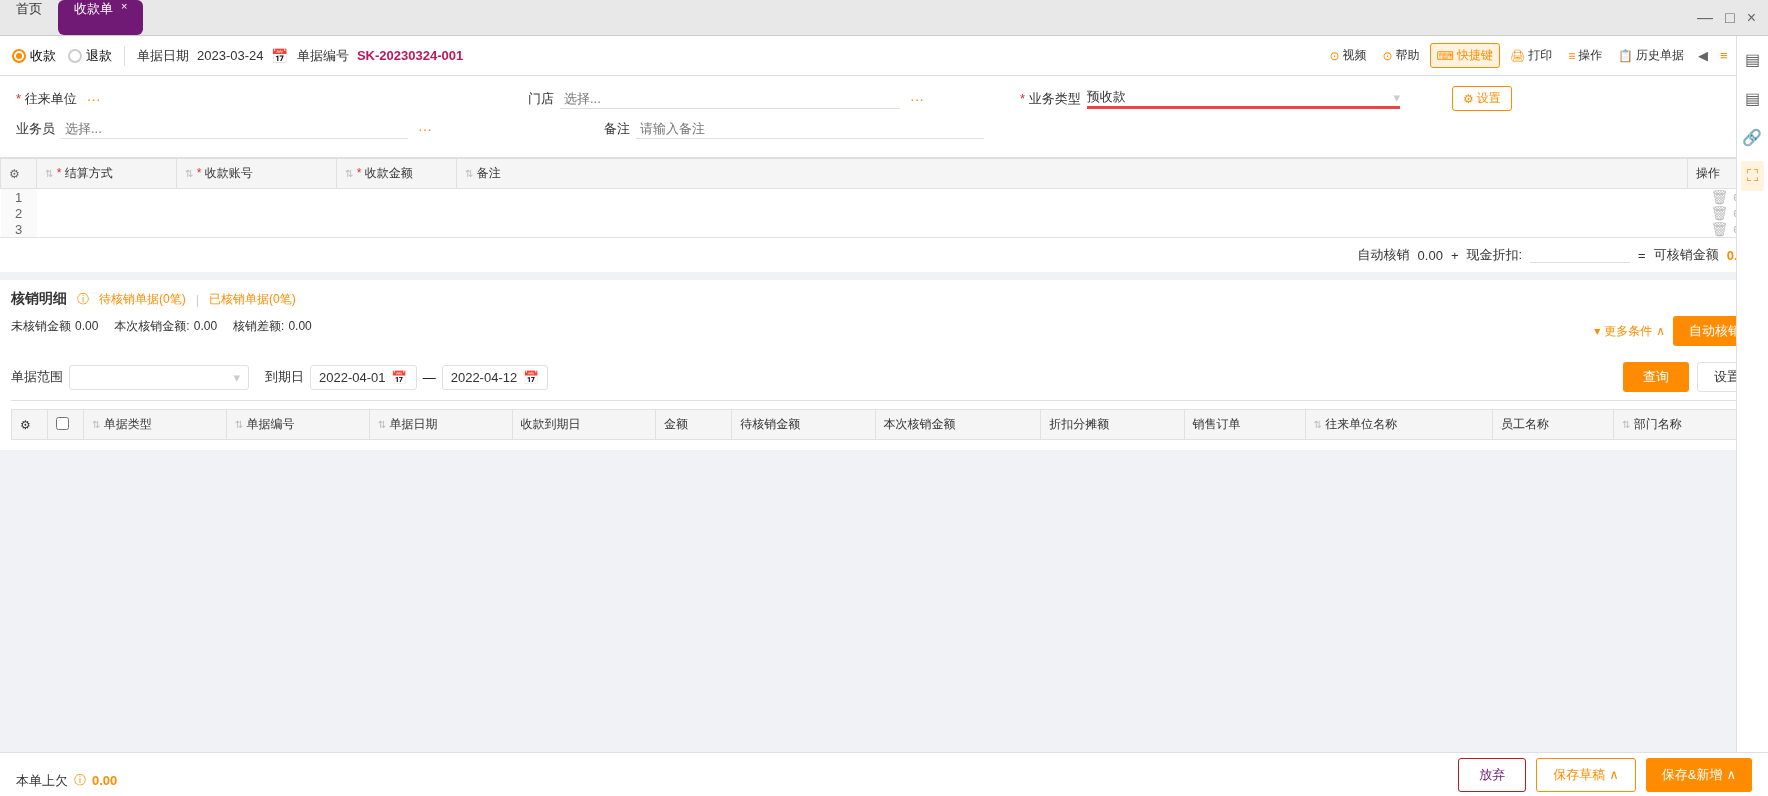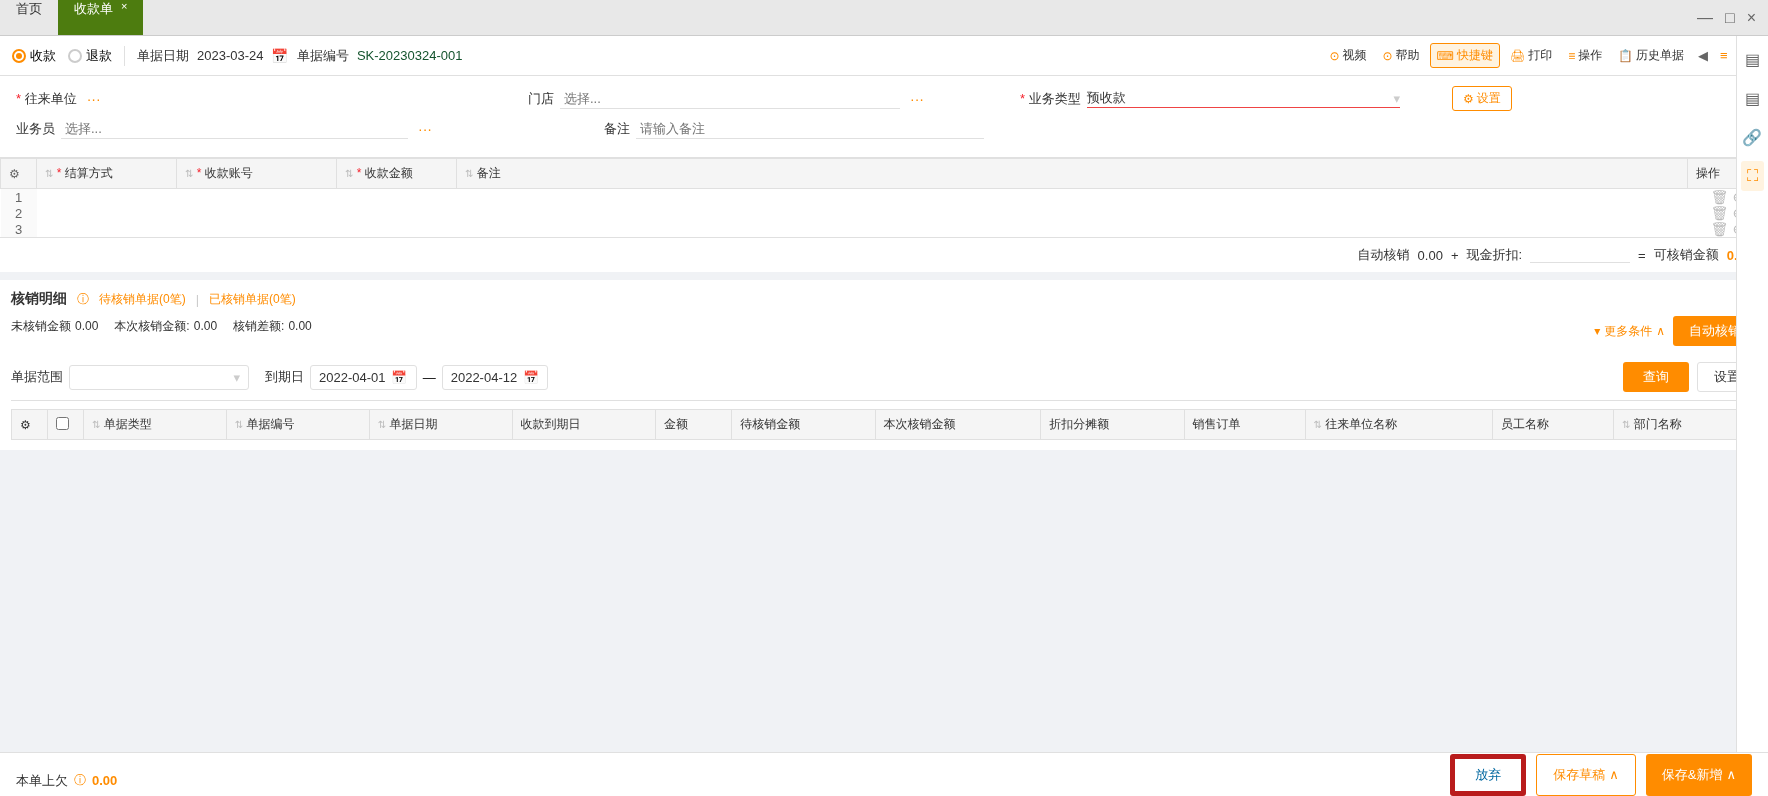--- a/index.html
+++ b/index.html
@@ -6,59 +6,59 @@
     body { font-family: 'Microsoft YaHei', Arial, sans-serif; font-size: 13px; background: #f0f2f5; overflow: hidden; width: 1768px; height: 796px; }
 
     
     .tab-bar {
       display: flex; align-items: center; background: #e8e8e8; height: 36px; border-bottom: 1px solid #ccc;
     }
     .tab-item {
       display: flex; padding: 0 16px; height: 100%; cursor: pointer; font-size: 13px; color: #333;
     }
     .tab-item.home { background: #e8e8e8; }
-    .tab-item.active { background: #4d7c0f; color: #fff; }
+    .tab-item.active { background: #701a75; color: #fff; border-radius: 6px; }
     .tab-close { margin-left: 8px; font-size: 11px; cursor: pointer; }
     .window-controls { margin-left: auto; display: flex; align-items: center; gap: 12px; padding-right: 12px; }
     .window-btn { cursor: pointer; font-size: 16px; color: #666; }
 
     
     .toolbar {
       background: #fff; border-bottom: 1px solid #e0e0e0; height: 40px; display: flex; align-items: center; padding: 0 12px; gap: 8px;
     }
     .radio-group { display: flex; align-items: center; gap: 12px; }
     .radio-item { display: flex; align-items: center; gap: 4px; cursor: pointer; }
     .radio-circle { width: 14px; height: 14px; border-radius: 50%; border: 2px solid #ccc; display: flex; align-items: center; justify-content: center; }
     .radio-circle.selected { border-color: #ff8c00; }
     .radio-circle.selected::after { content: ''; width: 6px; height: 6px; border-radius: 50%; background: #ff8c00; }
     .toolbar-divider { width: 1px; height: 20px; background: #e0e0e0; margin: 0 4px; }
     .doc-info { display: flex; align-items: center; gap: 8px; color: #333; }
     .doc-date-val { color: #333; font-weight: 500; }
-    .doc-num-val { color: #14532d; font-weight: 400; }
+    .doc-num-val { color: #be185d; font-weight: 700; }
     .calendar-icon { color: #ff8c00; cursor: pointer; font-size: 14px; }
     .toolbar-right { margin-left: auto; display: flex; align-items: center; gap: 4px; }
     .toolbar-action { display: flex; align-items: center; gap: 3px; cursor: pointer; color: #333; font-size: 12px; padding: 3px 6px; border-radius: 3px; }
     .toolbar-action .icon { color: #ff8c00; }
     .toolbar-action.shortcut { background: #fff3e0; border: 1px solid #ff8c00; color: #ff8c00; }
     .nav-arrows { display: flex; gap: 2px; }
     .nav-arrow { cursor: pointer; color: #666; padding: 2px 4px; }
     .view-icons { display: flex; gap: 4px; }
     .view-icon { cursor: pointer; padding: 2px 4px; color: #ff8c00; }
 
     
     .form-area {
       background: #fff; padding: 10px 16px; border-bottom: 1px solid #e0e0e0;
     }
     .form-row { display: flex; align-items: center; margin-bottom: 8px; gap: 16px; }
     .form-field { display: flex; align-items: center; flex: 1; gap: 6px; }
     .form-label { color: #333; white-space: nowrap; min-width: fit-content; }
     .required { color: #f5222d; }
     .form-input { flex: 1; border: none; border-bottom: 1px solid #e0e0e0; outline: none; padding: 2px 4px; color: #bbb; font-size: 13px; background: transparent; }
     .ellipsis-btn { color: #ff8c00; cursor: pointer; font-size: 14px; padding: 0 4px; }
-    .form-select { display: flex; align-items: center; gap: 4px; border: none; border-bottom: 1px solid #ef4444; flex: 1; }
+    .form-select { display: flex; align-items: center; gap: 4px; border: none; border-bottom: 3px solid #ef4444; flex: 1; }
     .select-val { color: #333; }
     .select-arrow { color: #ccc; margin-left: auto; }
     .setting-btn { display: flex; align-items: center; gap: 3px; border: 1px solid #ff8c00; color: #ff8c00; padding: 3px 10px; border-radius: 3px; cursor: pointer; font-size: 12px; }
 
     
     .table-section { background: #fff; margin: 0; }
     .table-container { width: 100%; border-collapse: collapse; }
     .table-header { background: #f5f5f5; }
     .table-header th { border: 1px solid #e0e0e0; padding: 6px 8px; text-align: left; font-weight: 500; color: #333; font-size: 12px; }
     .table-header th .req { color: #f5222d; }
@@ -115,21 +115,21 @@
     .sort-icon-sm { color: #bbb; font-size: 10px; }
     .checkbox-col { width: 36px; text-align: center; }
     .gear-col2 { width: 36px; text-align: center; }
 
     
     .footer { position: fixed; bottom: 0; left: 0; right: 0; background: #fff; border-top: 1px solid #e0e0e0; height: 44px; display: flex; align-items: center; padding: 0 16px; z-index: 100; }
     .footer-left { display: flex; align-items: center; gap: 6px; color: #333; font-size: 13px; margin-top: 12px; }
     .footer-orange { color: #ff8c00; font-weight: 600; }
     .footer-info-icon { color: #ff8c00; cursor: pointer; font-size: 12px; }
     .footer-right { margin-left: auto; display: flex; gap: 10px; }
-    .btn-abandon { background: #fff; color: #0369a1; border: 5px solid #b91c1c; padding: 7px 20px; border-radius: 3px; cursor: pointer; font-size: 13px; }
+    .btn-abandon { background: #fff; color: #701a75; border: 1px solid #b91c1c; padding: 7px 20px; border-radius: 3px; cursor: pointer; font-size: 13px; }
     .btn-save-draft { background: #fff; color: #ff8c00; border: 1px solid #ff8c00; padding: 7px 16px; border-radius: 3px; cursor: pointer; font-size: 13px; display: flex; align-items: center; gap: 4px; }
     .btn-save-new { background: #ff8c00; color: #fff; border: none; padding: 7px 16px; border-radius: 3px; cursor: pointer; font-size: 13px; display: flex; align-items: center; gap: 4px; }
 
     
     .right-panel { position: fixed; right: 0; top: 36px; width: 32px; background: #fff; border-left: 1px solid #e0e0e0; display: flex; flex-direction: column; align-items: center; padding: 8px 0; gap: 8px; z-index: 50; height: calc(796px - 36px); }
     .panel-icon { color: #666; cursor: pointer; font-size: 16px; padding: 6px; border-radius: 3px; }
     .panel-icon.active { color: #ff8c00; background: #fff3e0; }
 
     .table-wrapper { overflow-x: auto; }
 

